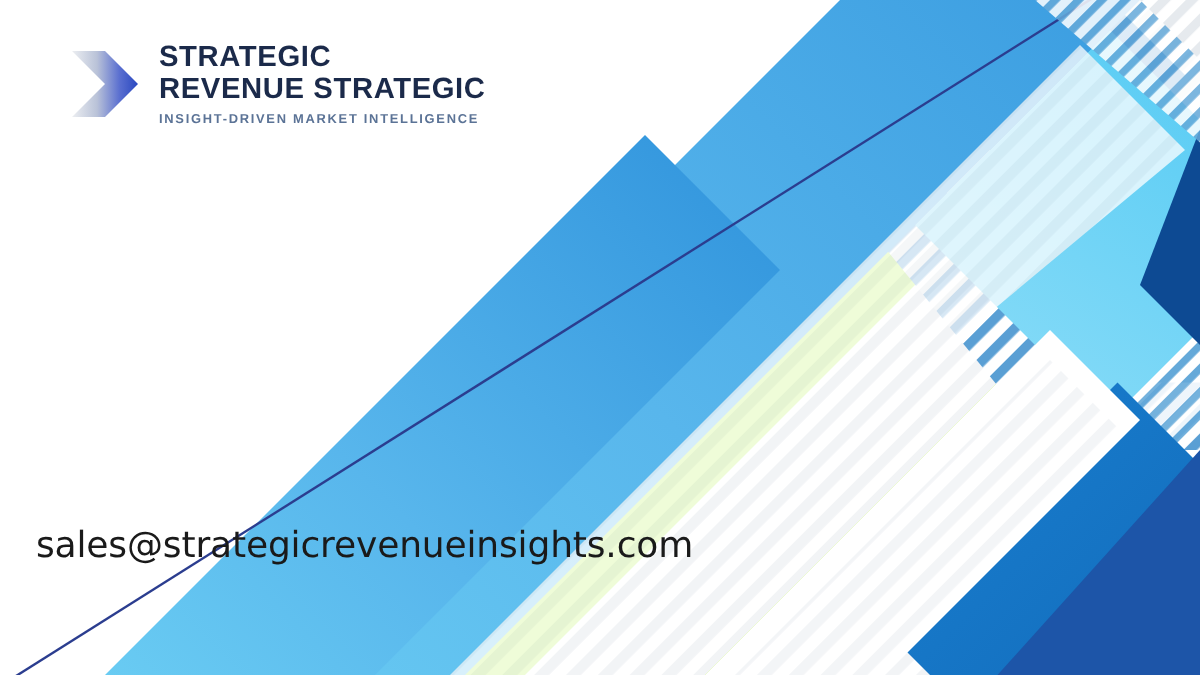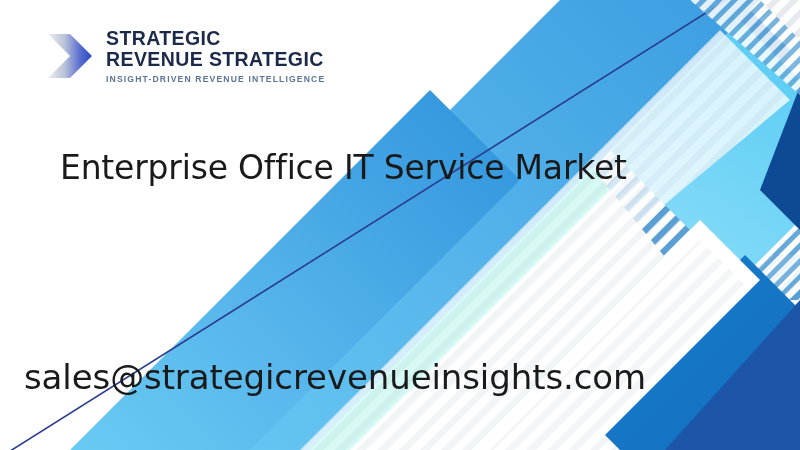--- a/index.html
+++ b/index.html
@@ -9,21 +9,21 @@
     background: #ffffff;
   }
   body {
     font-family: "Liberation Sans", sans-serif;
   }
 
   #slide {
     position: relative;
     width: 800px;
     height: 450px;
-    background: #5eead4;
+    background: #bef264;
     overflow: hidden;
   }
 
   
   #graphics {
     position: absolute;
     left: 0; top: 0;
     width: 800px;
     height: 450px;
     overflow: hidden;
@@ -84,23 +84,23 @@
     color: #1a1a1a;
     letter-spacing: -0.2px;
     white-space: nowrap;
     line-height: 40px;
   }
 
   
   #email {
     position: absolute;
     left: 24px;
-    top: 361px;
+    top: 347px;
     font-family: "DejaVu Sans", sans-serif;
-    font-size: 34px;
+    font-size: 24px;
     font-weight: normal;
     color: #1a1a1a;
     letter-spacing: -0.1px;
     white-space: nowrap;
     line-height: 32px;
   }
 </style>
 </head>
 <body>
 
@@ -226,21 +226,20 @@
           <stop offset="38%" stop-color="#b9c2d8"></stop>
           <stop offset="72%" stop-color="#5a6fd0"></stop>
           <stop offset="100%" stop-color="#2a48c0"></stop>
         </linearGradient>
       </defs>
       <path d="M2,4 L24,4 L46,26 L24,48 L2,48 L24,26 Z" fill="url(#gLogo)"></path>
     </svg>
     <div id="logo-text">
       <div class="logo-line">STRATEGIC</div>
       <div class="logo-line">REVENUE STRATEGIC</div>
-      <div id="logo-tagline">INSIGHT-DRIVEN REVENUE INTELLIGENCE</div>
+      <div id="logo-tagline">INSIGHT-DRIVEN MARKET INTELLIGENCE</div>
     </div>
   </div>
 
-  <div id="title">Enterprise Office IT Service Market</div>
 
   <div id="email">sales@strategicrevenueinsights.com</div>
 
 </div>
 
 </body></html>

